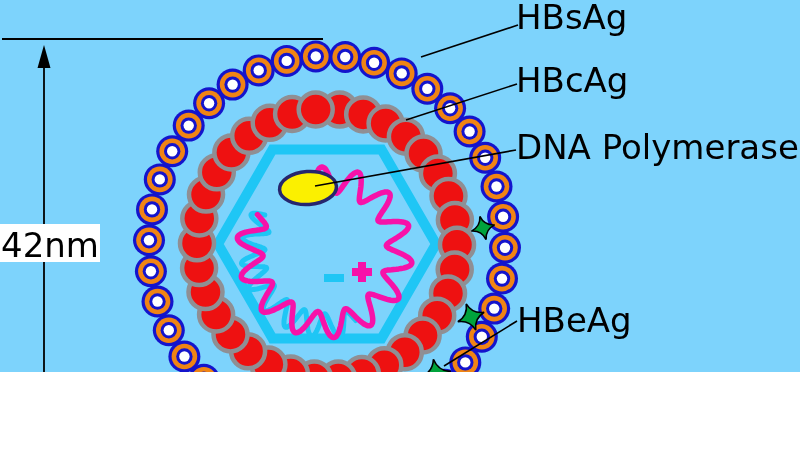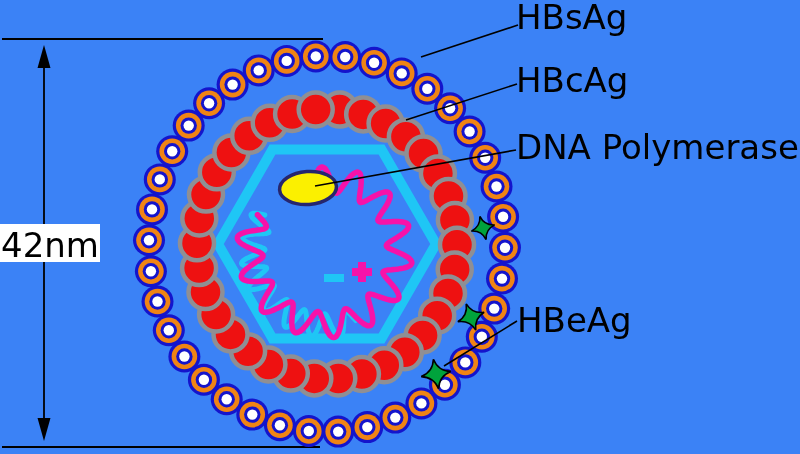--- a/index.html
+++ b/index.html
@@ -1,16 +1,16 @@
 <!DOCTYPE html>
 <html><head>
 <meta charset="utf-8">
 <style>
   html,body{margin:0;padding:0;background:#fff;}
-  .stage{position:relative;width:800px;height:454px;background:#3b82f6;overflow:hidden;}
+  .stage{position:relative;width:800px;height:372px;background:#7dd3fc;overflow:hidden;}
   svg{display:block;}
   .lbl{font-family:"DejaVu Sans","Liberation Sans",sans-serif;font-size:34px;fill:#000;}
 </style>
 </head>
 <body>
 
 <div class="stage">
   <svg id="diagram" width="800" height="454" viewBox="0 0 800 454">
     <g id="layer-measure">
         <line x1="2" y1="39" x2="323" y2="39" stroke="#000000" stroke-width="2"></line>

